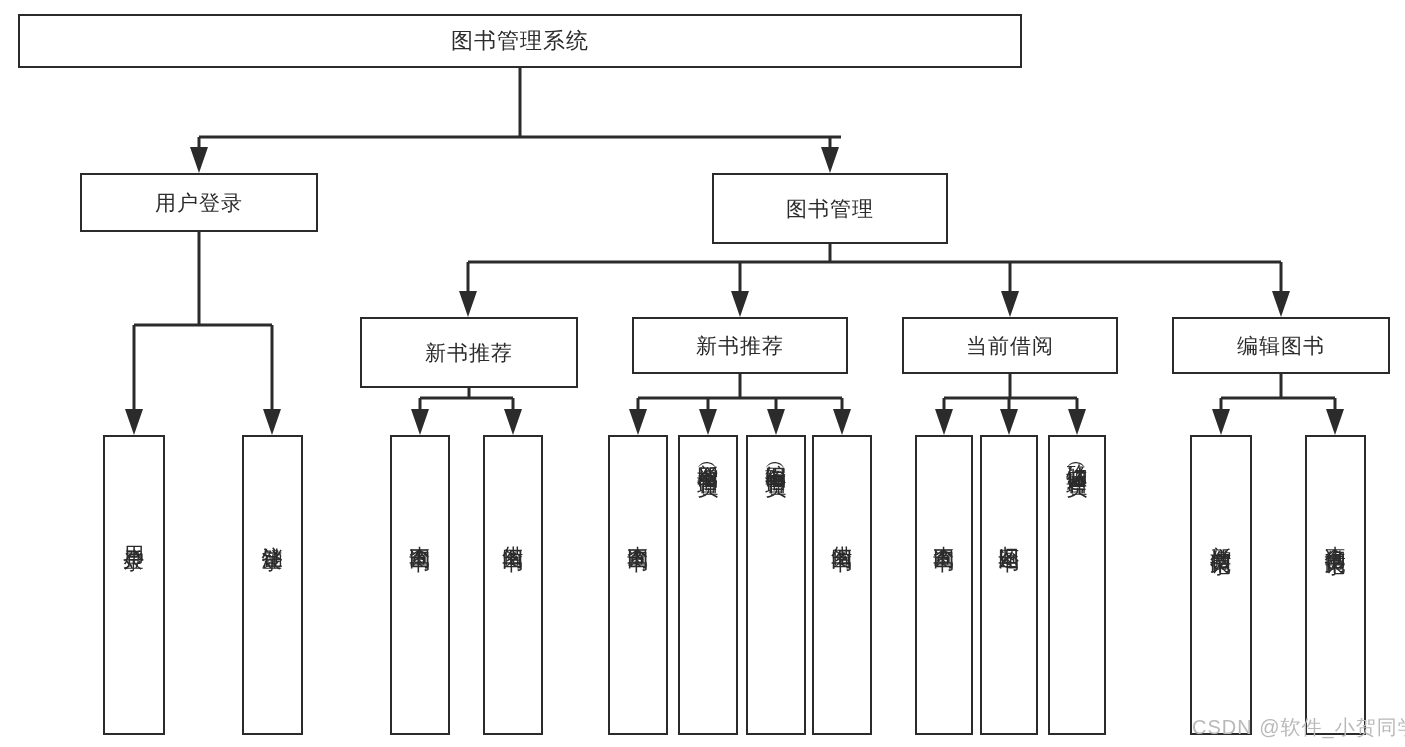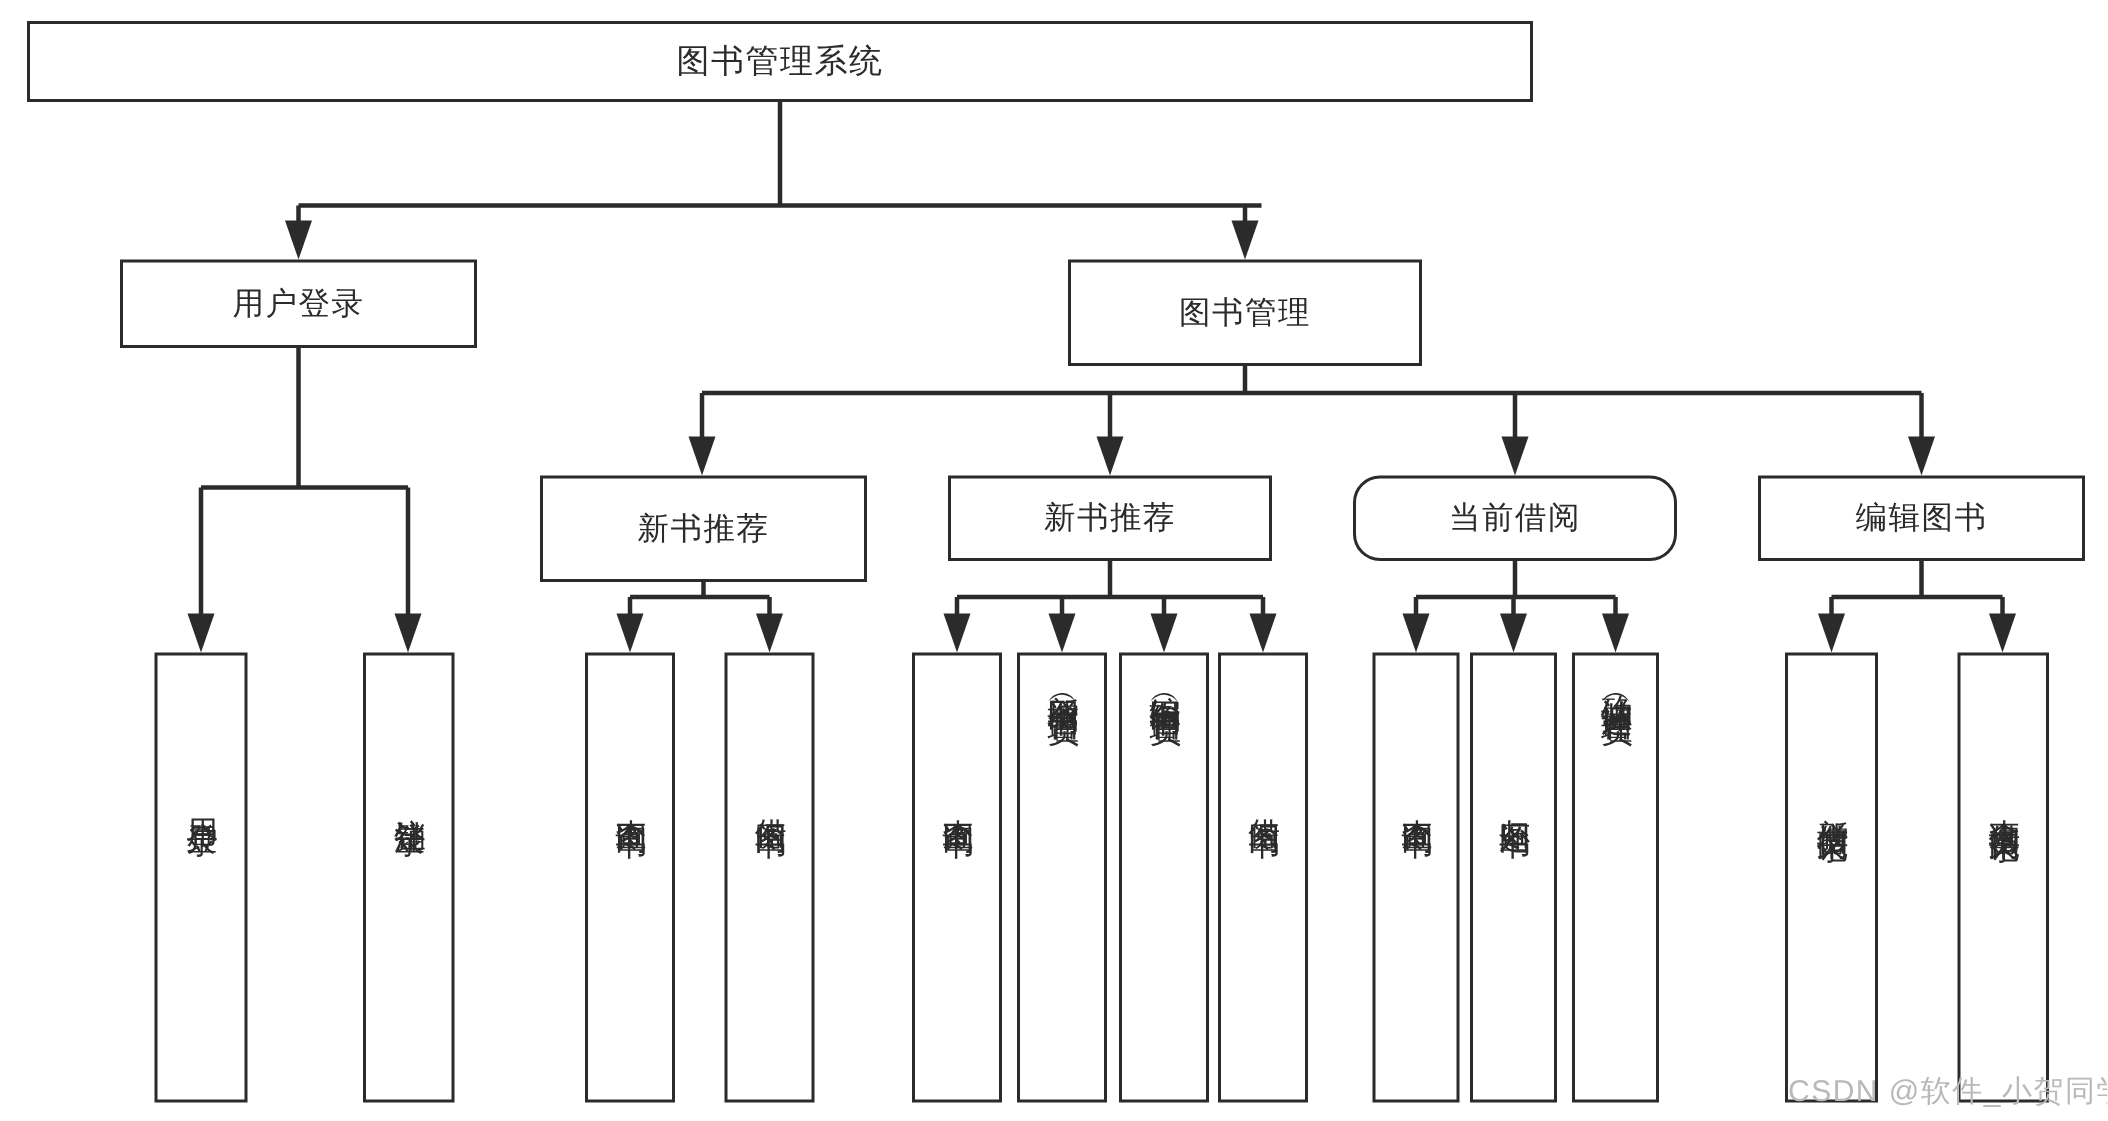--- a/index.html
+++ b/index.html
@@ -142,21 +142,21 @@
       </div>
       <div class="node h-label" style="left: 712px; top: 173px; width: 236px; height: 71px;">
         <span>图书管理</span>
       </div>
       <div class="node h-label" style="left: 360px; top: 317px; width: 218px; height: 71px;">
         <span>新书推荐</span>
       </div>
       <div class="node h-label" style="left: 632px; top: 317px; width: 216px; height: 57px;">
         <span>新书推荐</span>
       </div>
-      <div class="node h-label" style="left: 902px; top: 317px; width: 216px; height: 57px; border-radius: 18px;">
+      <div class="node h-label" style="left: 902px; top: 317px; width: 216px; height: 57px;">
         <span>当前借阅</span>
       </div>
       <div class="node h-label" style="left: 1172px; top: 317px; width: 218px; height: 57px;">
         <span>编辑图书</span>
       </div>
       <div class="node leaf leaf-mid" style="left: 103px; top: 435px; width: 62px; height: 300px;">
         <span class="vtext">用户登录</span>
       </div>
       <div class="node leaf leaf-mid" style="left: 242px; top: 435px; width: 61px; height: 300px;">
         <span class="vtext">注销登录</span>

